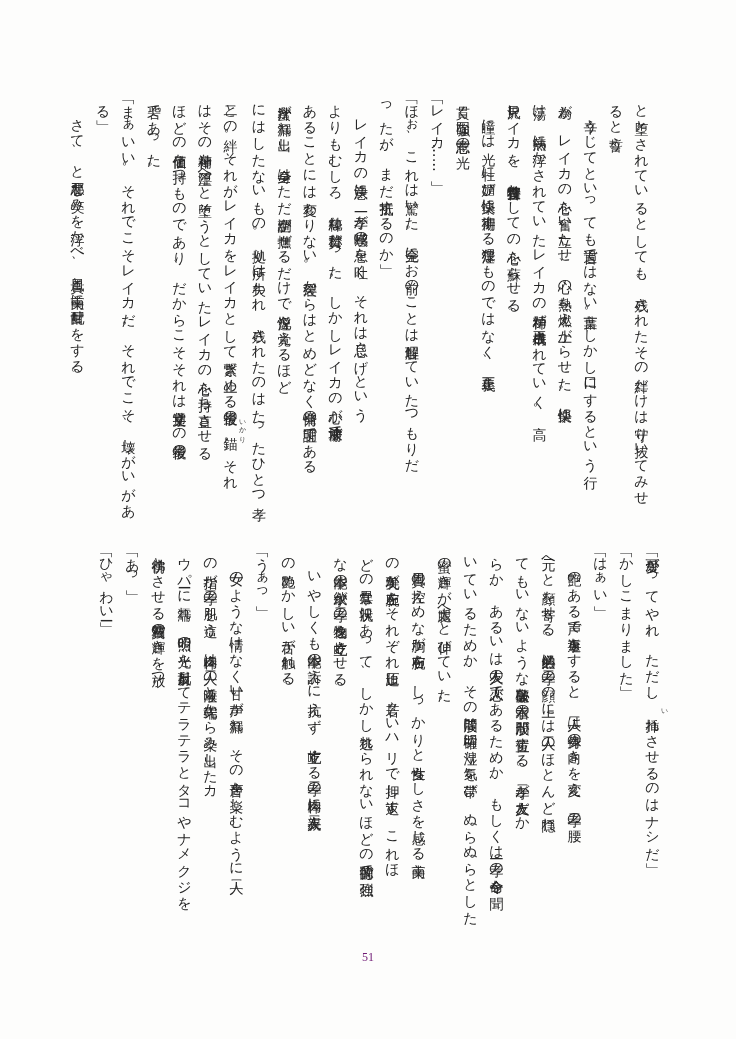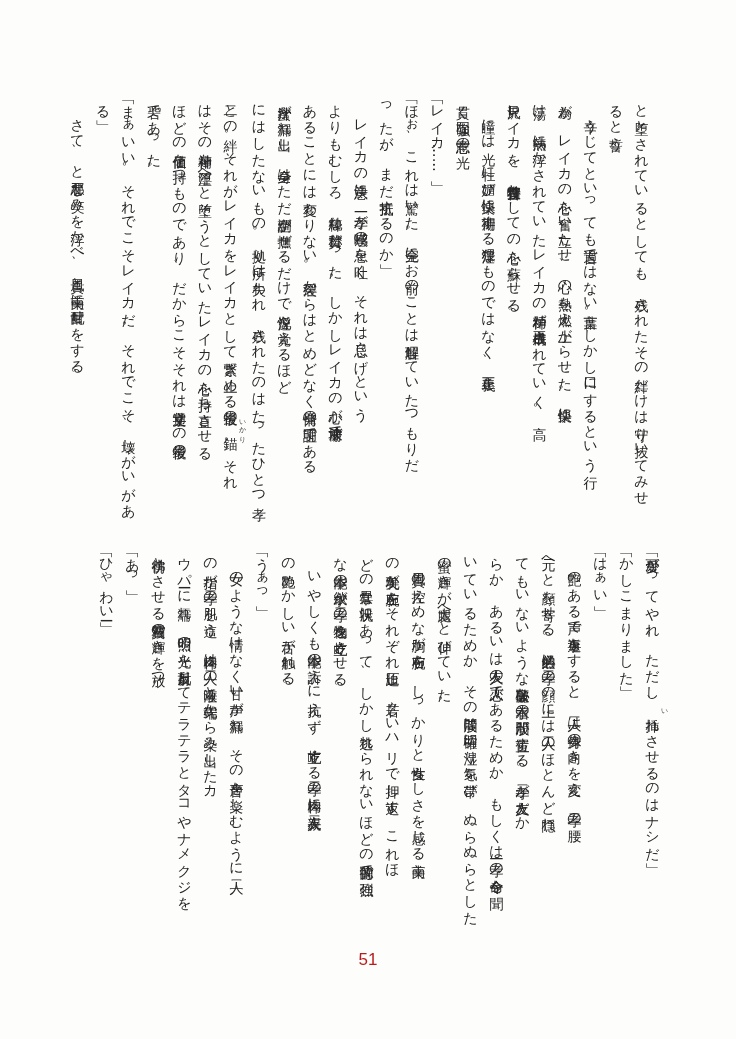--- a/index.html
+++ b/index.html
@@ -44,23 +44,23 @@
     font-size: 7px;
     letter-spacing: 0;
     color: #3a3a3a;
   }
   .page-number {
     position: absolute;
     left: 0;
     top: 950px;
     width: 736px;
     text-align: center;
-    font-size: 17px;
-    color: #b91c1c;
-    font-family: Liberation Sans, sans-serif;
+    font-size: 12px;
+    color: #701a75;
+    font-family: Liberation Serif, serif;
   }
 </style>
 </head>
 <body>
 
 <div class="page">
   <div class="text-block block-upper">
       <div class="line">と堕とされているとしても、残されたその絆だけは守り抜いてみせ</div>
       <div class="line">ると誓う。</div>
       <div class="line">　辛うじてといっても過言ではない言葉。しかし口にするという行</div>

